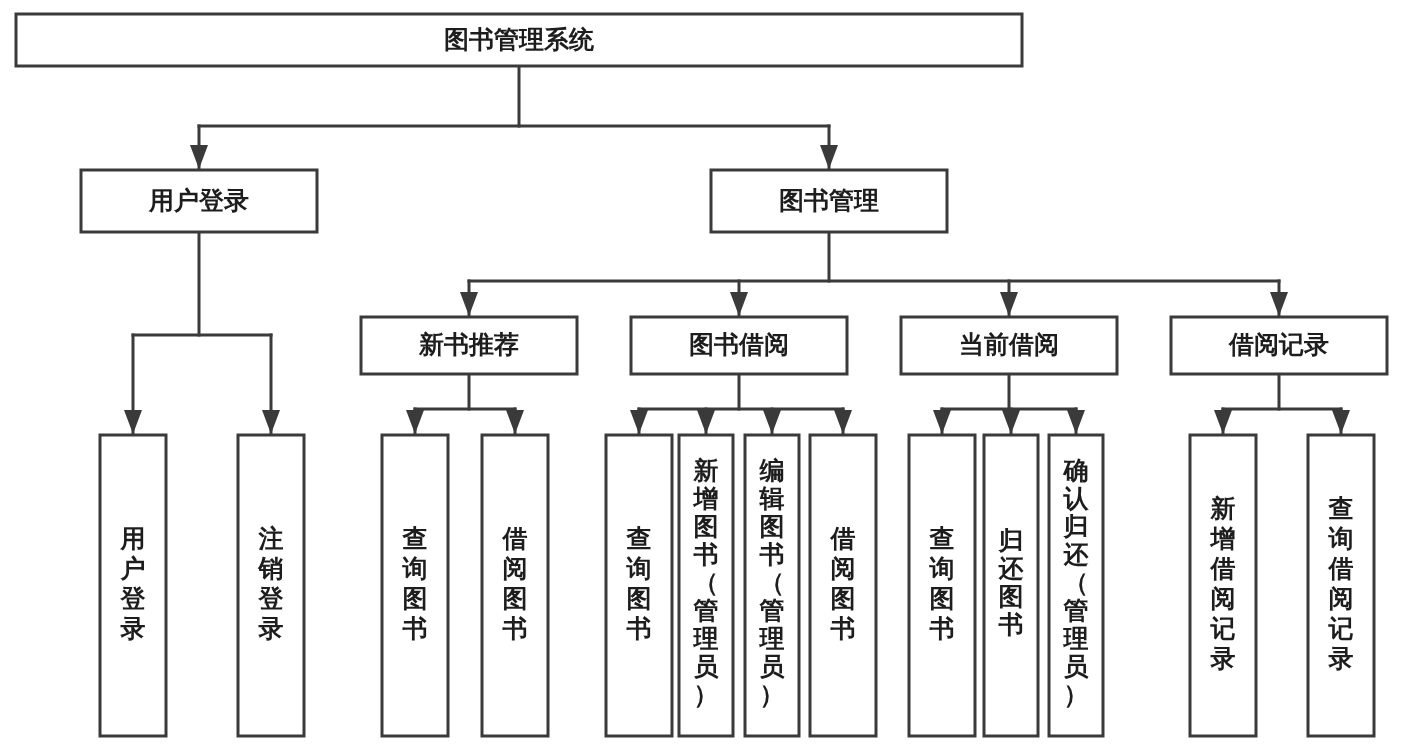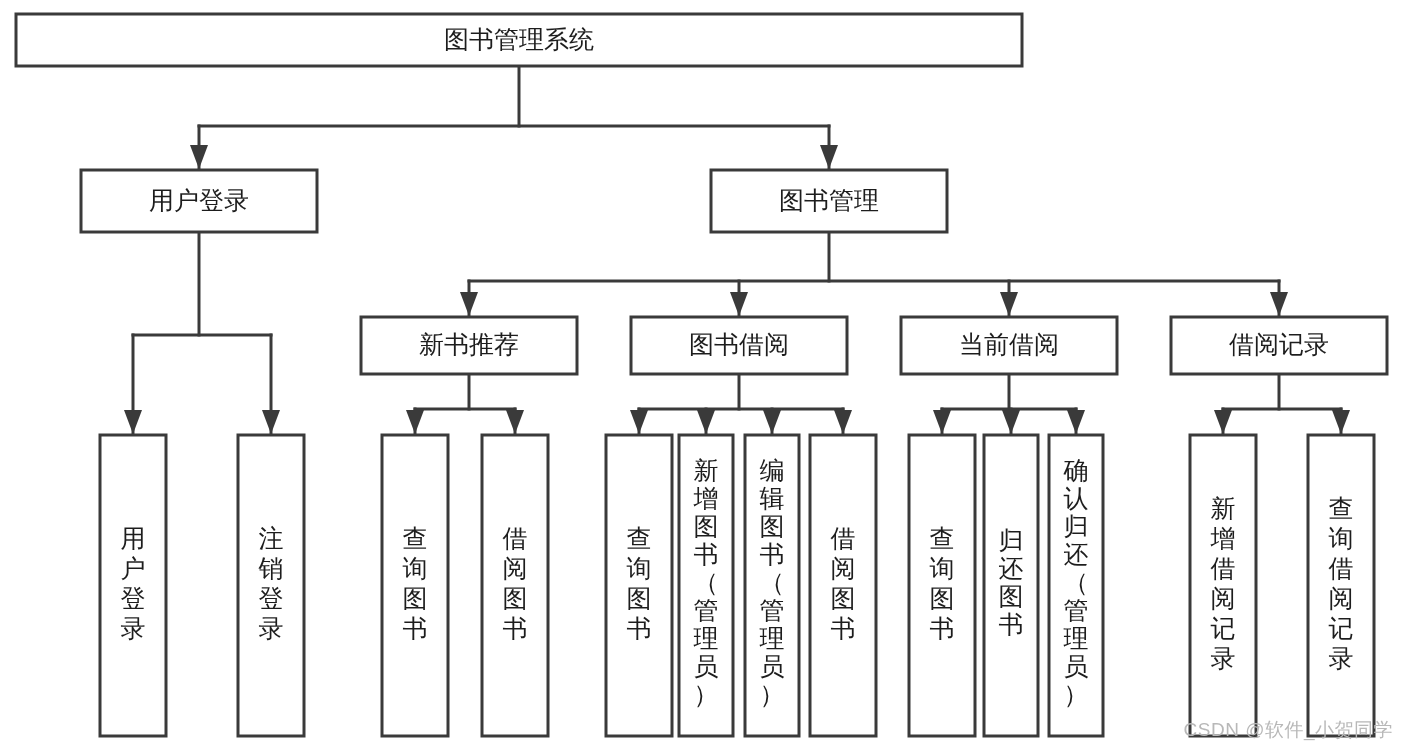--- a/index.html
+++ b/index.html
@@ -11,20 +11,21 @@
     width: 1405px;
     height: 747px;
     font-family: "Liberation Sans", "DejaVu Sans", sans-serif;
     overflow: hidden;
     position: relative;
   }
   #diagram-root {
     position: relative;
     width: 1405px;
     height: 747px;
+    font-weight: bold;
   }
   svg#flow {
     position: absolute;
     left: 0;
     top: 0;
     width: 1405px;
     height: 747px;
     display: block;
   }
   .node-box {
@@ -202,14 +203,13 @@
         <g>
           <rect x="1190" y="435" width="66" height="301" class="node-box"></rect>
           <text x="1223" class="node-label-vertical" font-size="25"><tspan x="1223" y="516.75">新</tspan><tspan x="1223" y="546.75">增</tspan><tspan x="1223" y="576.75">借</tspan><tspan x="1223" y="606.75">阅</tspan><tspan x="1223" y="636.75">记</tspan><tspan x="1223" y="666.75">录</tspan></text>
         </g>
         <g>
           <rect x="1308" y="435" width="66" height="301" class="node-box"></rect>
           <text x="1341" class="node-label-vertical" font-size="25"><tspan x="1341" y="516.75">查</tspan><tspan x="1341" y="546.75">询</tspan><tspan x="1341" y="576.75">借</tspan><tspan x="1341" y="606.75">阅</tspan><tspan x="1341" y="636.75">记</tspan><tspan x="1341" y="666.75">录</tspan></text>
         </g>
       </g>
   </svg>
-  <div class="watermark">CSDN @软件_小贺同学</div>
 </div>
 
 </body></html>

